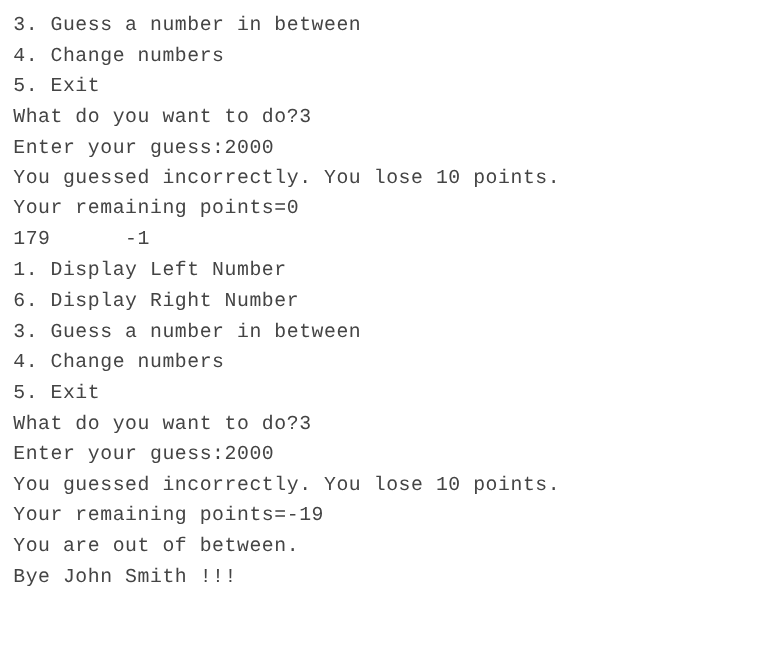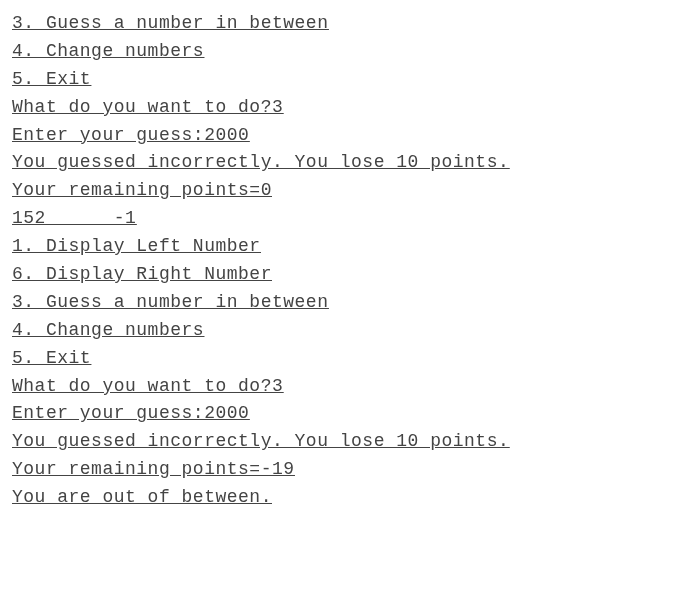--- a/index.html
+++ b/index.html
@@ -1,19 +1,18 @@
 <!DOCTYPE html>
 <html><head>
   <meta charset="utf-8">
   <style>
     * {
       margin: 0;
       padding: 0;
       box-sizing: border-box;
-      text-decoration: underline;
     }
     body {
       font-family: "Courier New", Courier, monospace;
       font-size: 18px;
       color: #444;
       background: #fff;
       padding: 10px 12px;
       line-height: 1.55;
       letter-spacing: 0.5px;
     }
@@ -25,24 +24,25 @@
 <body>
 
 <div>
   <div class="terminal-line">3. Guess a number in between</div>
   <div class="terminal-line">4. Change numbers</div>
   <div class="terminal-line">5. Exit</div>
   <div class="terminal-line">What do you want to do?3</div>
   <div class="terminal-line">Enter your guess:2000</div>
   <div class="terminal-line">You guessed incorrectly. You lose 10 points.</div>
   <div class="terminal-line">Your remaining points=0</div>
-  <div class="terminal-line">152      -1</div>
+  <div class="terminal-line">179      -1</div>
   <div class="terminal-line">1. Display Left Number</div>
   <div class="terminal-line">6. Display Right Number</div>
   <div class="terminal-line">3. Guess a number in between</div>
   <div class="terminal-line">4. Change numbers</div>
   <div class="terminal-line">5. Exit</div>
   <div class="terminal-line">What do you want to do?3</div>
   <div class="terminal-line">Enter your guess:2000</div>
   <div class="terminal-line">You guessed incorrectly. You lose 10 points.</div>
   <div class="terminal-line">Your remaining points=-19</div>
   <div class="terminal-line">You are out of between.</div>
+  <div class="terminal-line">Bye John Smith !!!</div>
 </div>
 
 </body></html>

